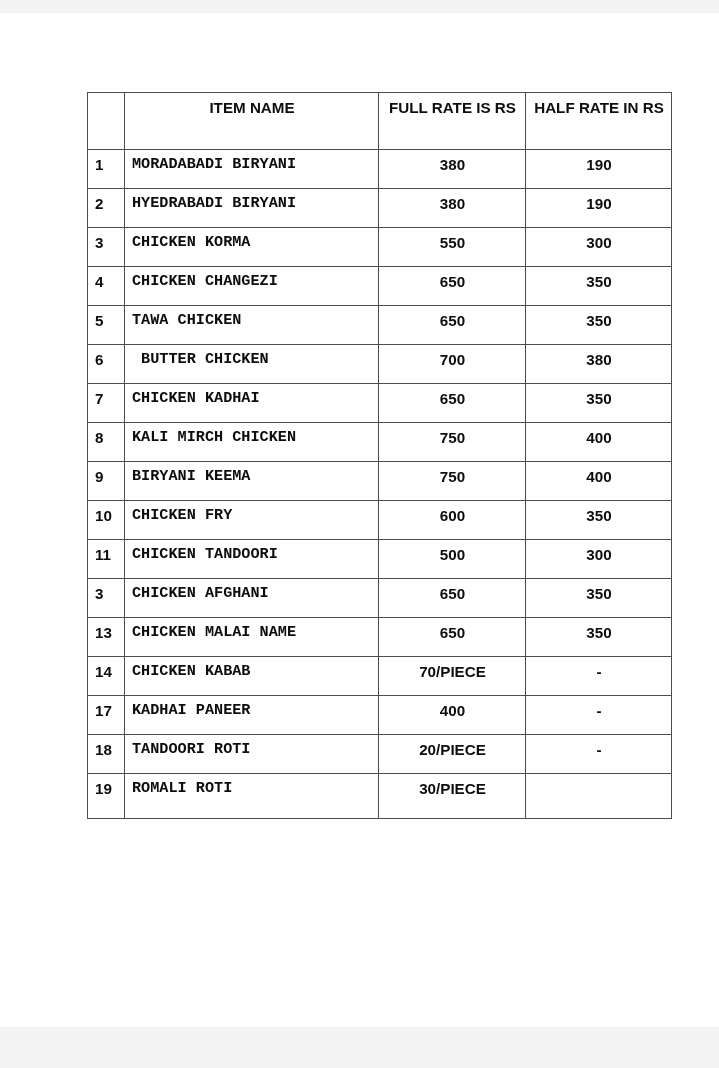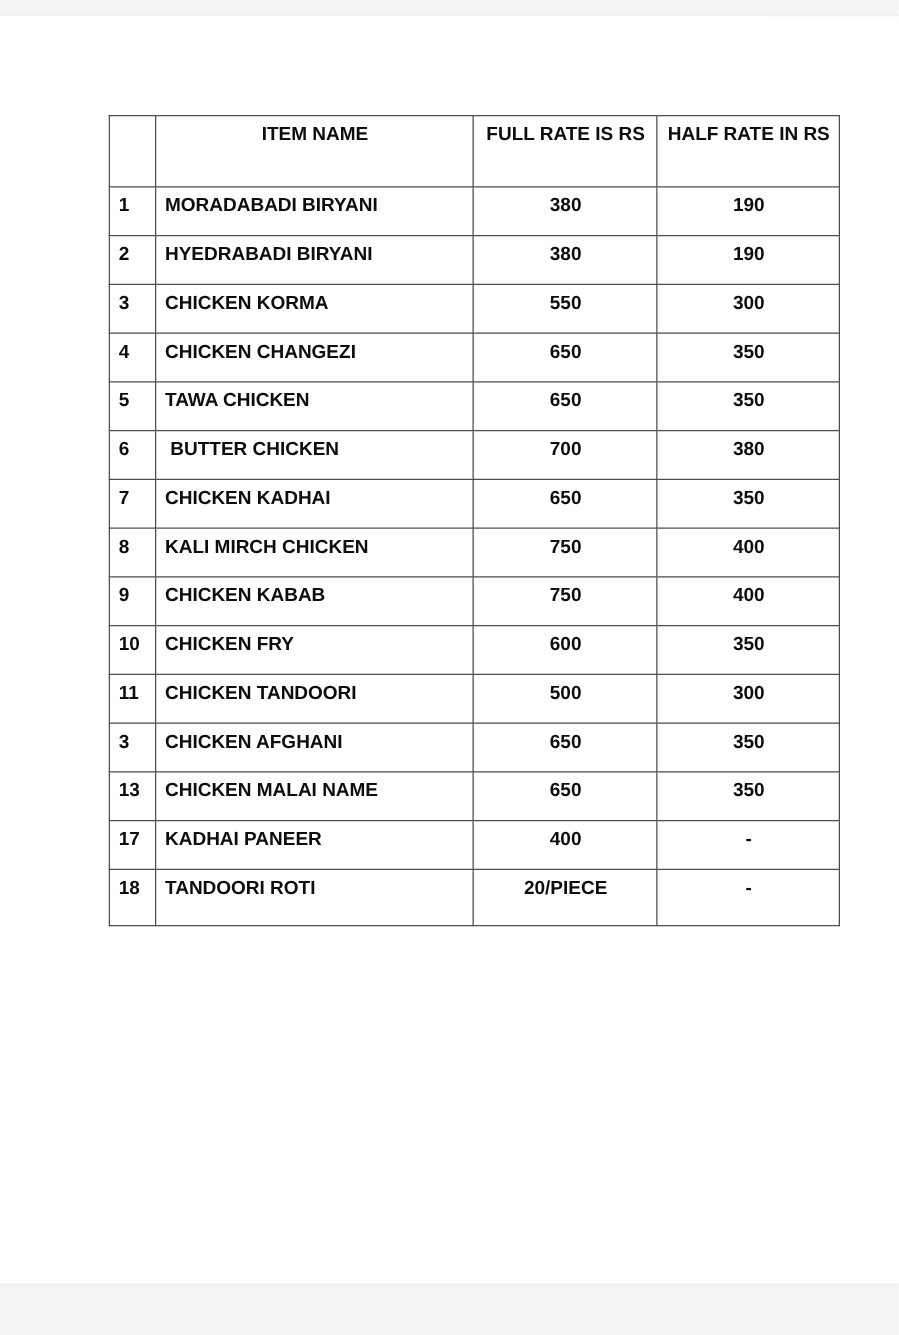--- a/index.html
+++ b/index.html
@@ -82,20 +82,21 @@
   .col-sno {
     text-align: left;
     padding-left: 6px;
     padding-right: 2px;
   }
   .col-name-head {
     text-align: center;
   }
   .col-name {
     text-align: left;
+    font-family: Liberation Mono, monospace;
   }
   .col-rate {
     text-align: center;
   }
   .blank-head {
     text-align: left;
   }
 </style>
 </head>
 <body>
@@ -163,21 +164,21 @@
             <td class="col-rate">350</td>
           </tr>
           <tr>
             <td class="col-sno">8</td>
             <td class="col-name">KALI MIRCH CHICKEN</td>
             <td class="col-rate">750</td>
             <td class="col-rate">400</td>
           </tr>
           <tr>
             <td class="col-sno">9</td>
-            <td class="col-name">CHICKEN KABAB</td>
+            <td class="col-name">BIRYANI KEEMA</td>
             <td class="col-rate">750</td>
             <td class="col-rate">400</td>
           </tr>
           <tr>
             <td class="col-sno">10</td>
             <td class="col-name">CHICKEN FRY</td>
             <td class="col-rate">600</td>
             <td class="col-rate">350</td>
           </tr>
           <tr>
@@ -192,29 +193,41 @@
             <td class="col-rate">650</td>
             <td class="col-rate">350</td>
           </tr>
           <tr>
             <td class="col-sno">13</td>
             <td class="col-name">CHICKEN MALAI NAME</td>
             <td class="col-rate">650</td>
             <td class="col-rate">350</td>
           </tr>
           <tr>
+            <td class="col-sno">14</td>
+            <td class="col-name">CHICKEN KABAB</td>
+            <td class="col-rate">70/PIECE</td>
+            <td class="col-rate">-</td>
+          </tr>
+          <tr>
             <td class="col-sno">17</td>
             <td class="col-name">KADHAI PANEER</td>
             <td class="col-rate">400</td>
             <td class="col-rate">-</td>
           </tr>
           <tr>
             <td class="col-sno">18</td>
             <td class="col-name">TANDOORI ROTI</td>
             <td class="col-rate">20/PIECE</td>
             <td class="col-rate">-</td>
           </tr>
+          <tr>
+            <td class="col-sno">19</td>
+            <td class="col-name">ROMALI ROTI</td>
+            <td class="col-rate">30/PIECE</td>
+            <td class="col-rate"></td>
+          </tr>
         </tbody>
     </table>
   </div>
 </div>
 
 <div class="strip strip-bottom"></div>
 
 </body></html>

